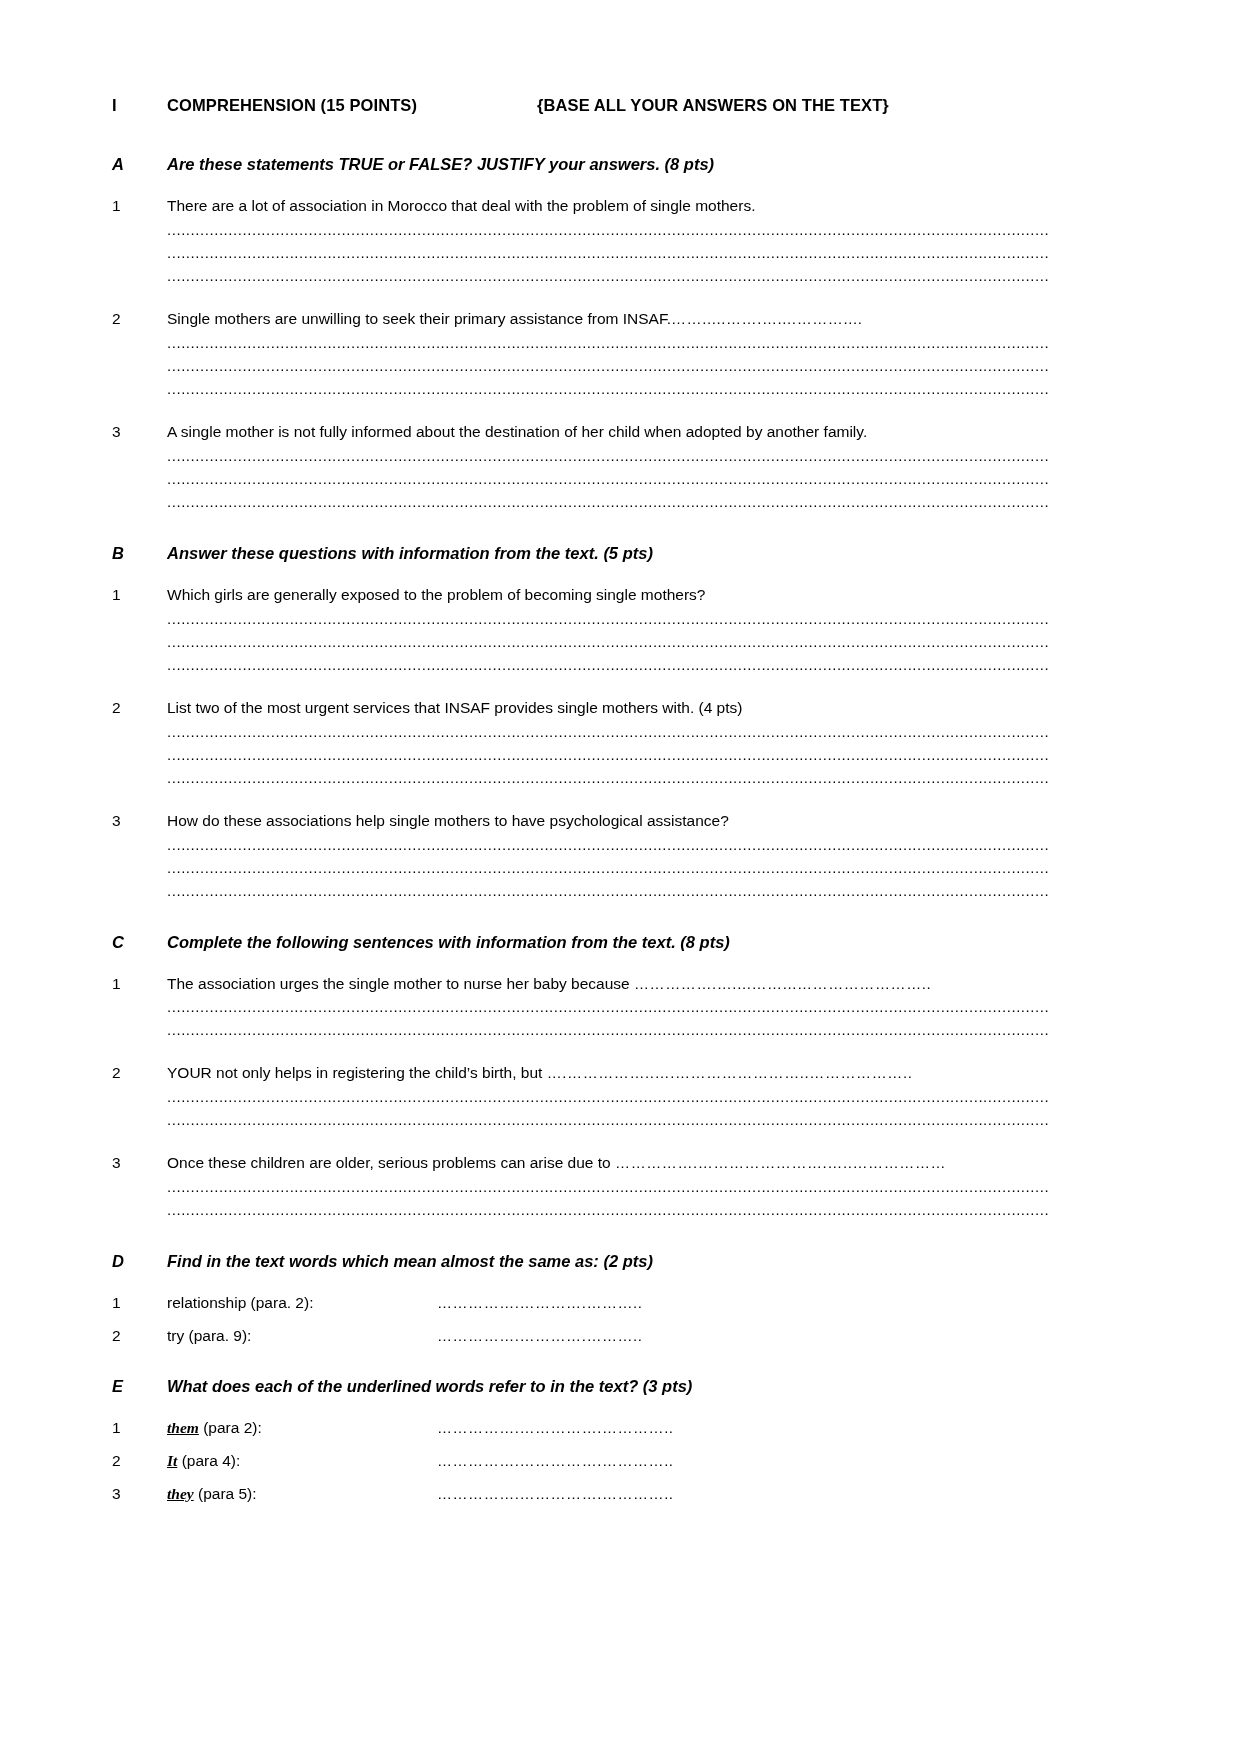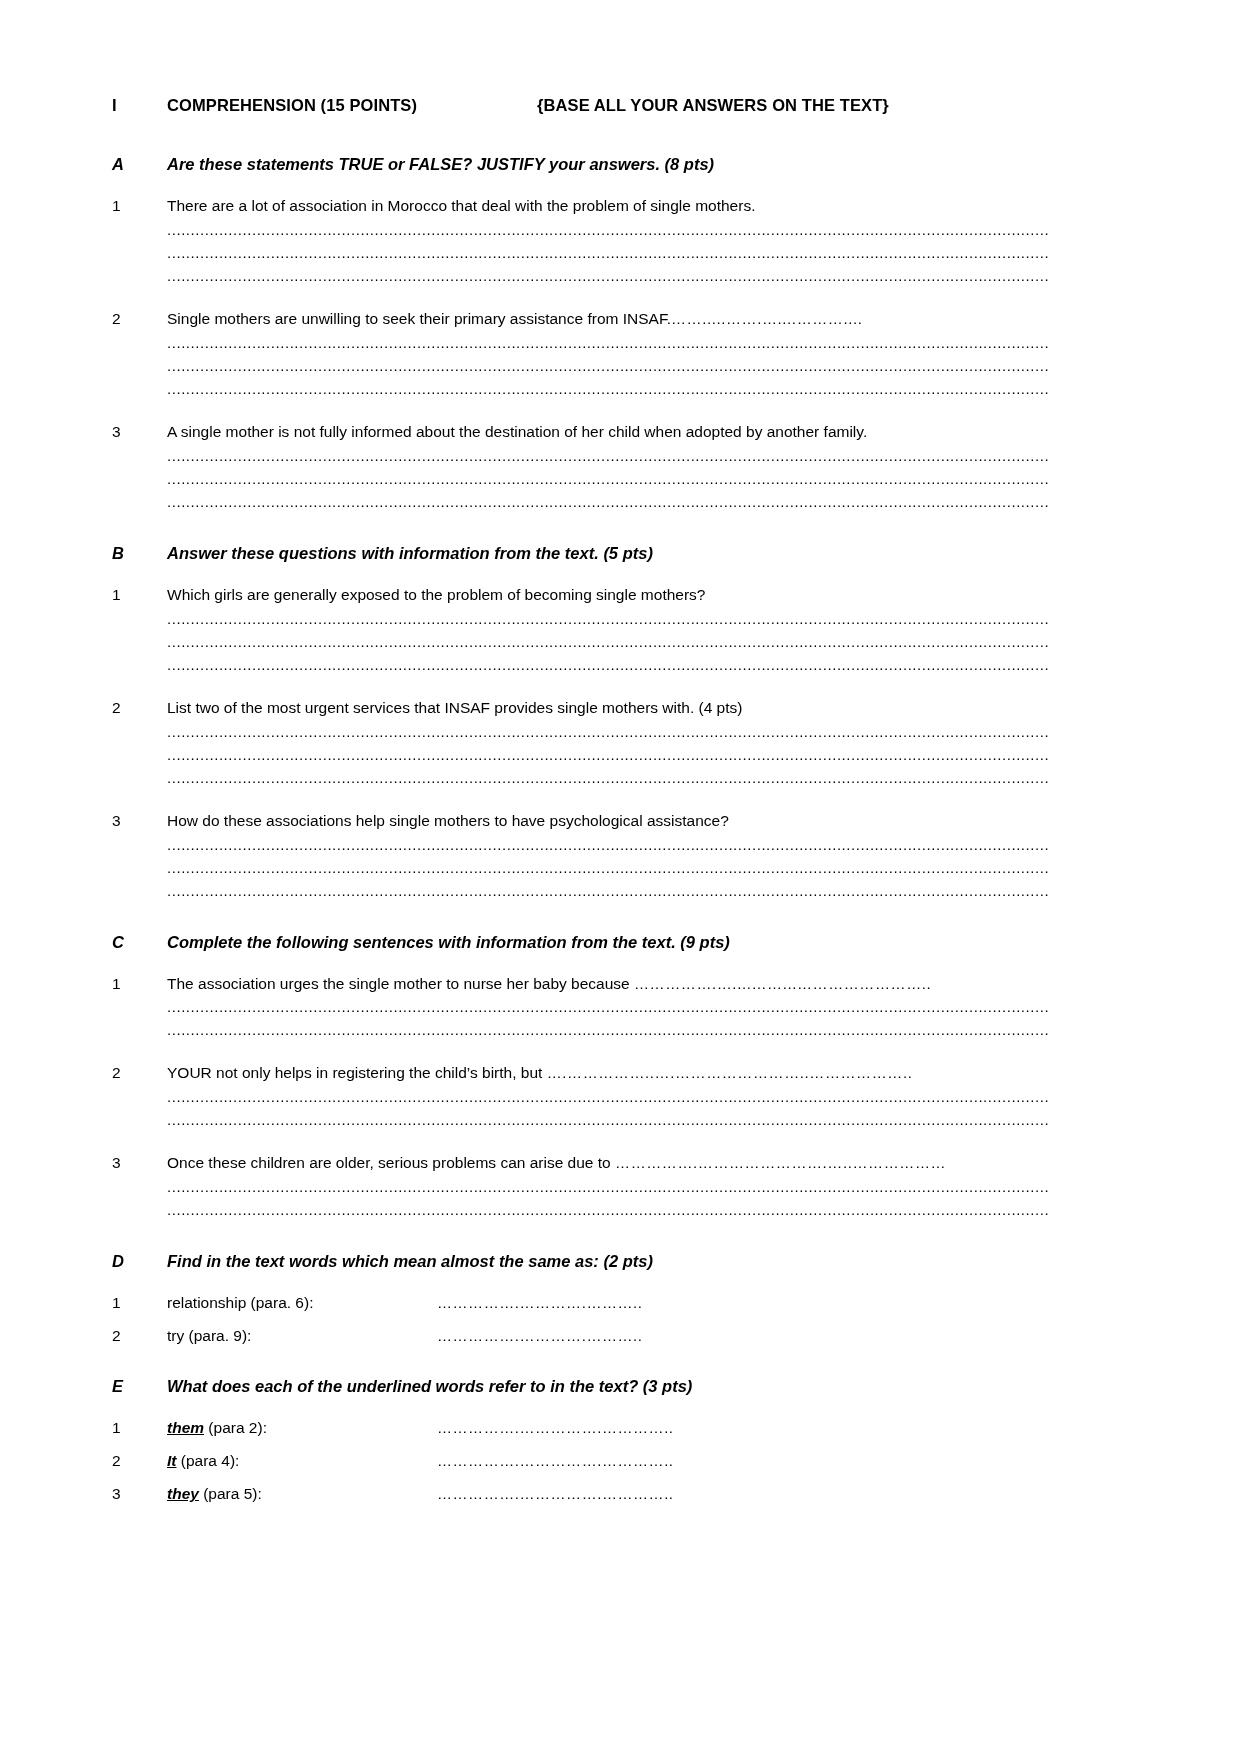--- a/index.html
+++ b/index.html
@@ -114,20 +114,21 @@
   }
   .short-dots {
     flex: 1;
     letter-spacing: 0.55px;
     font-size: 15px;
   }
   .u {
     font-weight: bold;
     font-style: italic;
     text-decoration: underline;
+    font-family: Liberation Serif, serif;
   }
   .tight-group { margin-top: 4px; }
 </style>
 </head>
 <body>
 
 <div class="page">
   <div class="content">
 
     <div class="header-row">
@@ -217,21 +218,21 @@
       </div>
       <div class="answer-lines">
         <div class="dotline">...........................................................................................................................................................................................</div>
         <div class="dotline">...........................................................................................................................................................................................</div>
         <div class="dotline">...........................................................................................................................................................................................</div>
       </div>
     </div>
 
     <div class="section-head">
       <span class="section-letter">C</span>
-      <span class="section-title">Complete the following sentences with information from the text. (9 pts)</span>
+      <span class="section-title">Complete the following sentences with information from the text. (8 pts)</span>
     </div>
 
     <div class="q-item">
       <div class="q-row">
         <span class="q-num">1</span>
         <span class="q-text"><span>The association urges the single mother to nurse her baby because </span><span class="trail">…………….…....……...……………………..</span></span>
       </div>
       <div class="answer-lines">
         <div class="dotline">...........................................................................................................................................................................................</div>
         <div class="dotline">...........................................................................................................................................................................................</div>
@@ -263,21 +264,21 @@
     </div>
 
     <div class="section-head">
       <span class="section-letter">D</span>
       <span class="section-title">Find in the text words which mean almost the same as: (2 pts)</span>
     </div>
 
     <div class="tight-group">
       <div class="short-row">
         <span class="q-num">1</span>
-        <span class="short-label">relationship (para. 6):</span>
+        <span class="short-label">relationship (para. 2):</span>
         <span class="short-dots">…………….………….………..</span>
       </div>
       <div class="short-row">
         <span class="q-num">2</span>
         <span class="short-label">try (para. 9):</span>
         <span class="short-dots">…………….………….………..</span>
       </div>
     </div>
 
     <div class="section-head">

